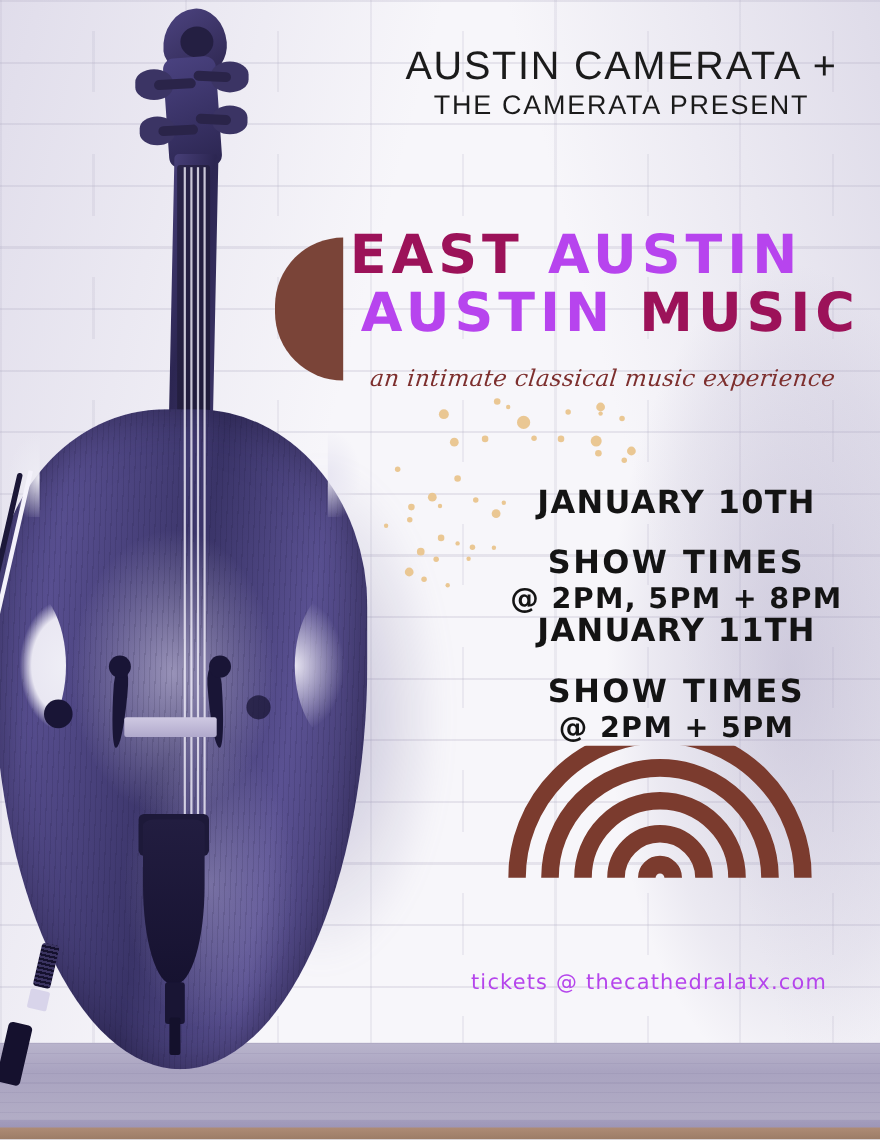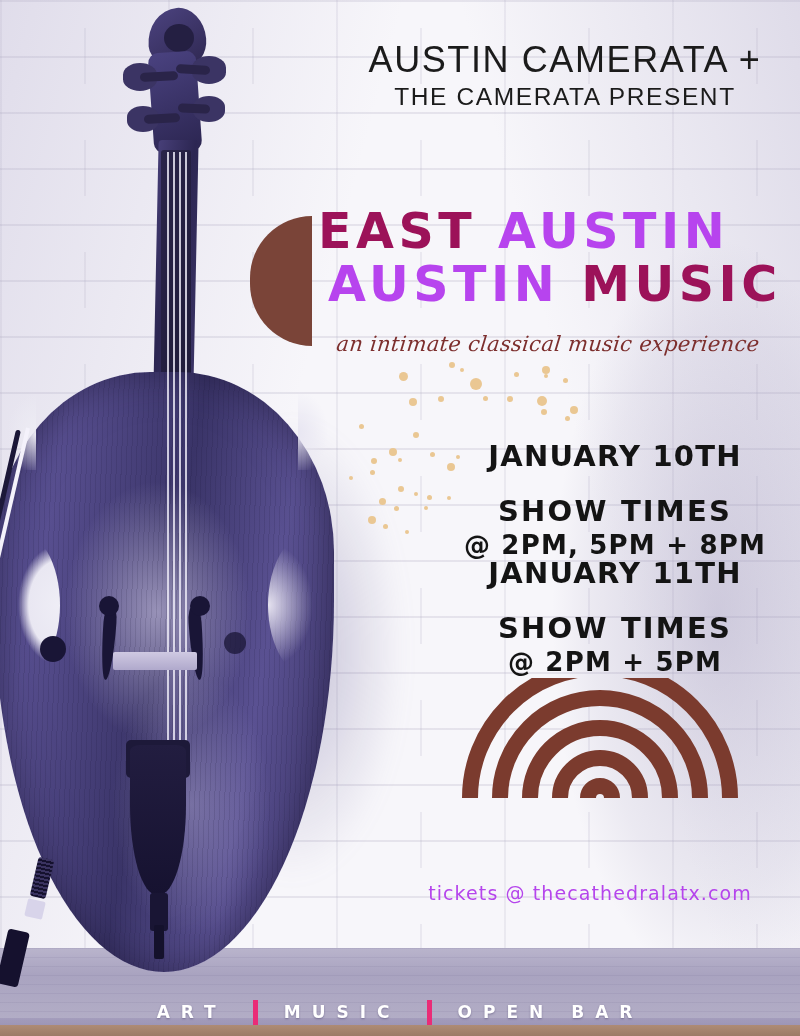--- a/index.html
+++ b/index.html
@@ -415,21 +415,14 @@
         <path d="M 38 120 A 100 100 0 0 1 238 120"></path>
         <path d="M 68 120 A 70 70 0 0 1 208 120"></path>
         <path d="M 98 120 A 40 40 0 0 1 178 120"></path>
         <path d="M 126 120 A 12 12 0 0 1 150 120"></path>
       </g>
     </svg>
   </div>
 
   <div class="tickets">tickets @ thecathedralatx.com</div>
 
-  <div class="bottombar">
-    <div class="bi">ART</div>
-    <div class="bsep"></div>
-    <div class="bi">MUSIC</div>
-    <div class="bsep"></div>
-    <div class="bi">OPEN BAR</div>
-  </div>
 
 </div>
 
 </body></html>

